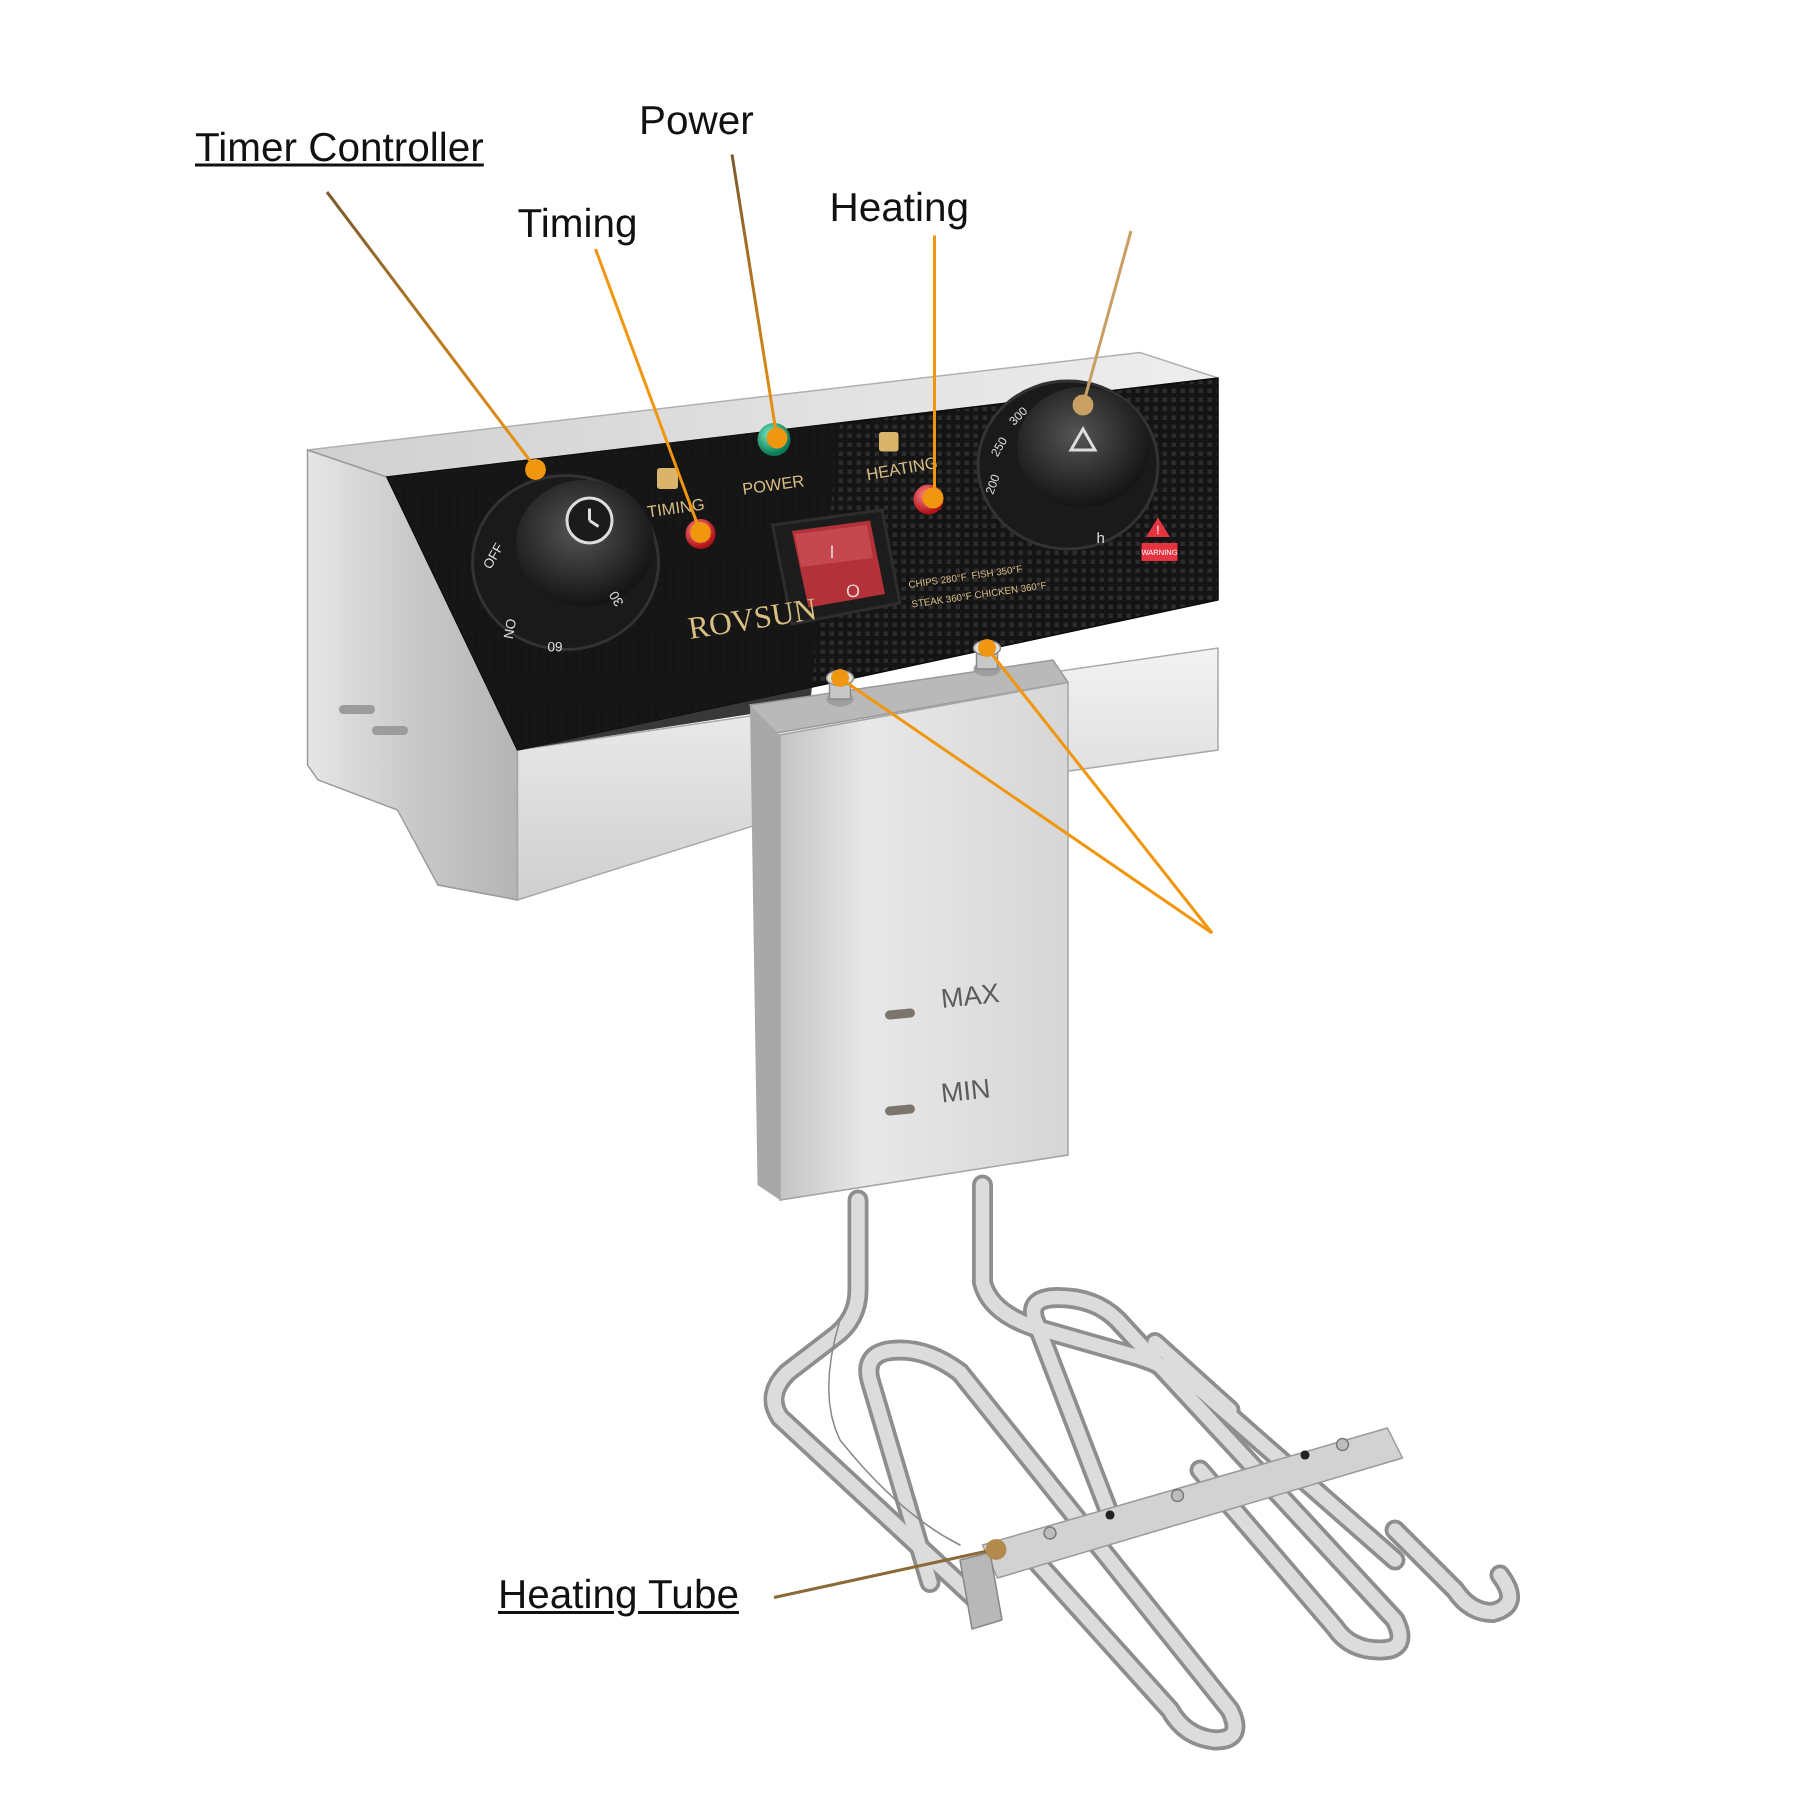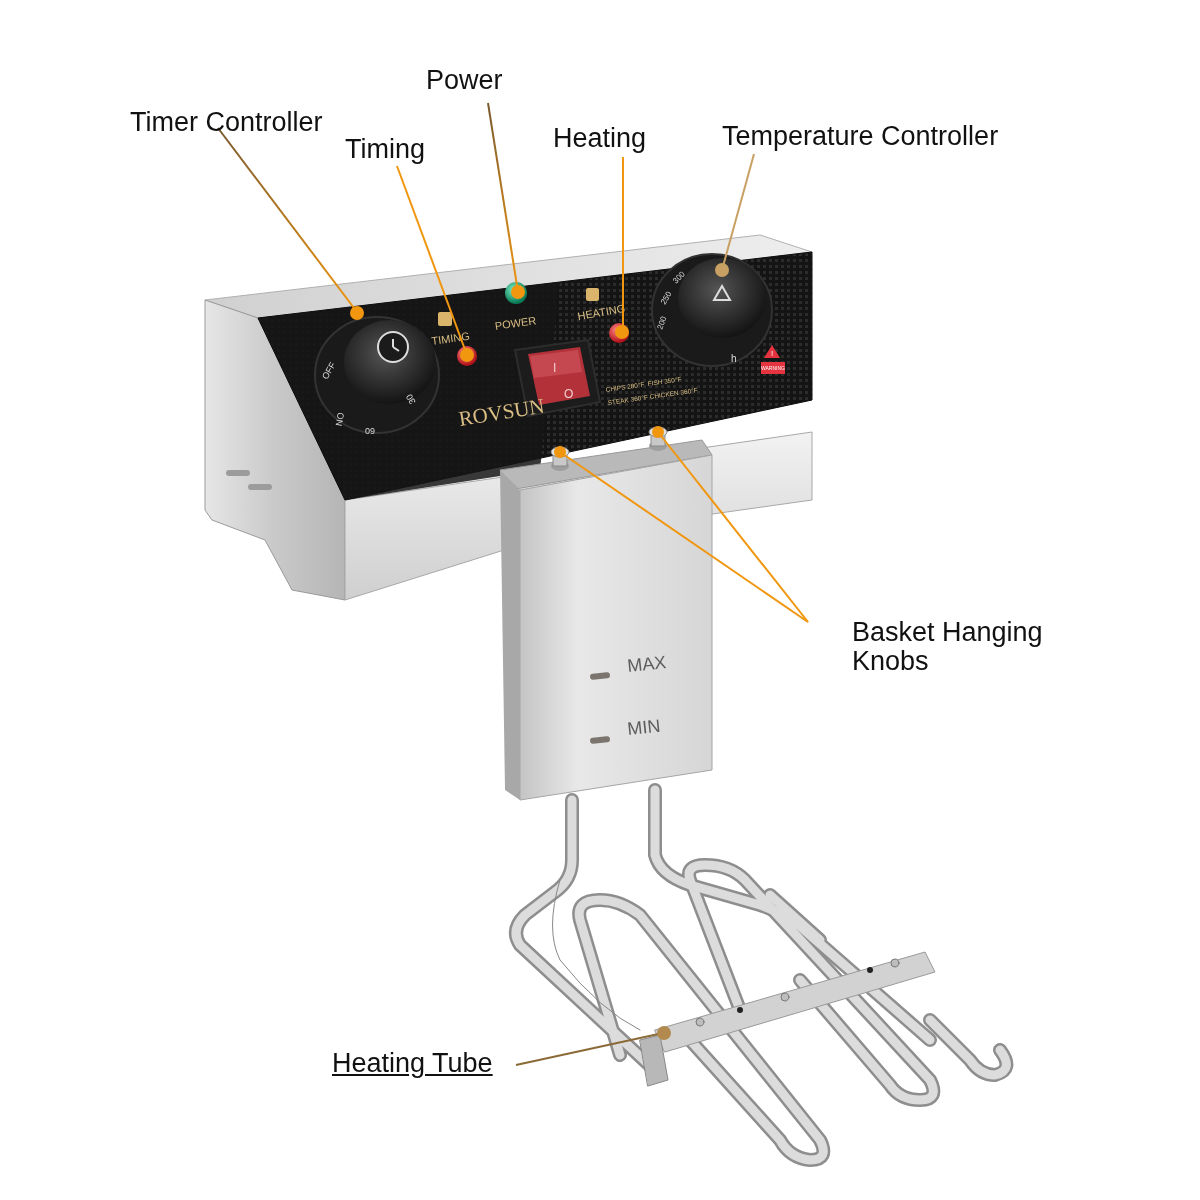--- a/index.html
+++ b/index.html
@@ -207,23 +207,18 @@
       <line x1="658" y1="432" x2="808" y2="622" stroke="#F0960F"></line>
       <circle cx="560" cy="452" r="6" fill="#F0960F" stroke="none"></circle>
       <circle cx="658" cy="432" r="6" fill="#F0960F" stroke="none"></circle>
 
       <line x1="516" y1="1065" x2="663" y2="1033" stroke="#8A6A36"></line>
       <circle cx="664" cy="1033" r="7" fill="#B28A4E" stroke="none"></circle>
     </g>
   </svg>
 
   
-  <div class="callout-label" style="left:130px; top:108px;">Timer Controller</div>
+  <div class="callout-label" style="left:130px; top:84px;text-decoration:underline;">Timer Controller</div>
   <div class="callout-label" style="left:345px; top:135px;">Timing</div>
   <div class="callout-label" style="left:426px; top:66px;">Power</div>
   <div class="callout-label" style="left:553px; top:124px;">Heating</div>
-  <div class="callout-label" style="left:722px; top:122px;">Temperature Controller</div>
-  <div class="callout-label" style="left:852px; top:618px;">
-    <div>Basket Hanging</div>
-    <div>Knobs</div>
-  </div>
   <div class="callout-label" style="left:332px; top:1049px;text-decoration:underline;">Heating Tube</div>
 </div>
 
 </body></html>

